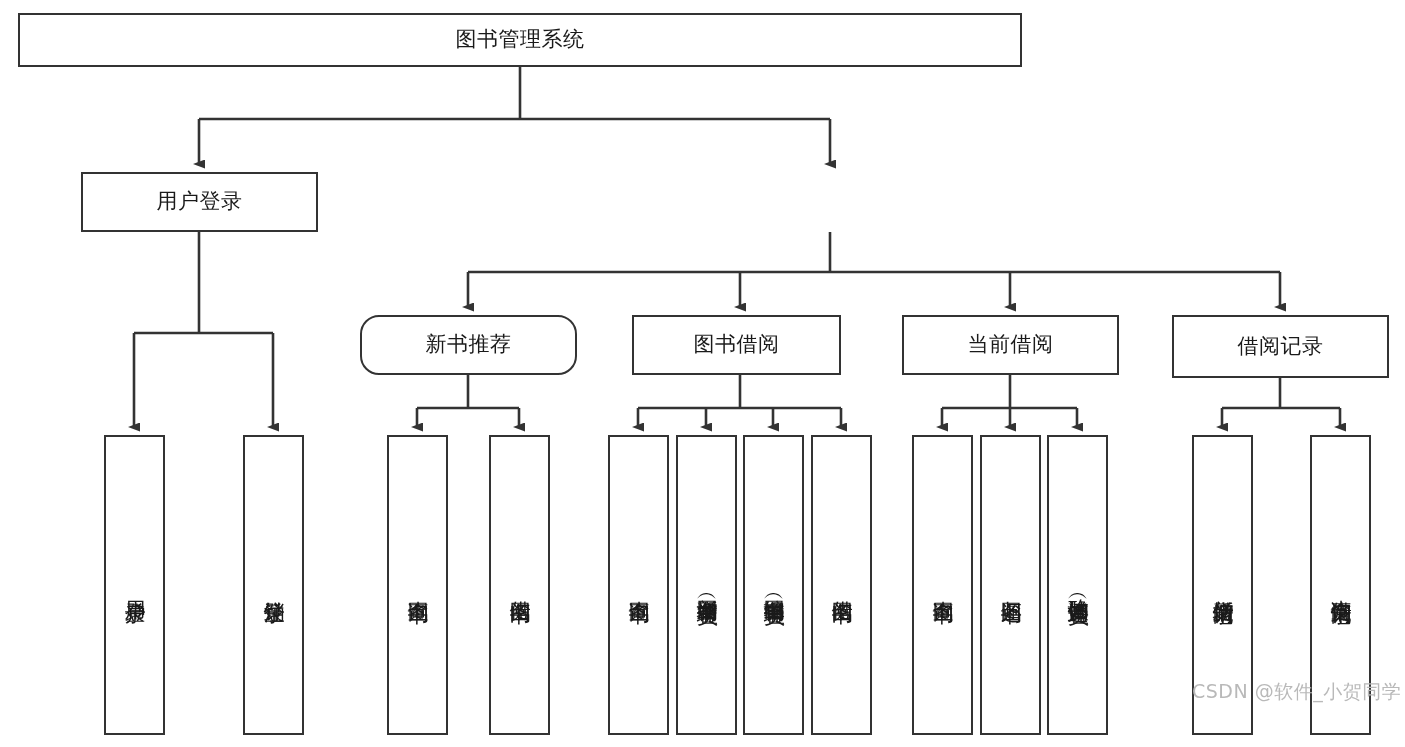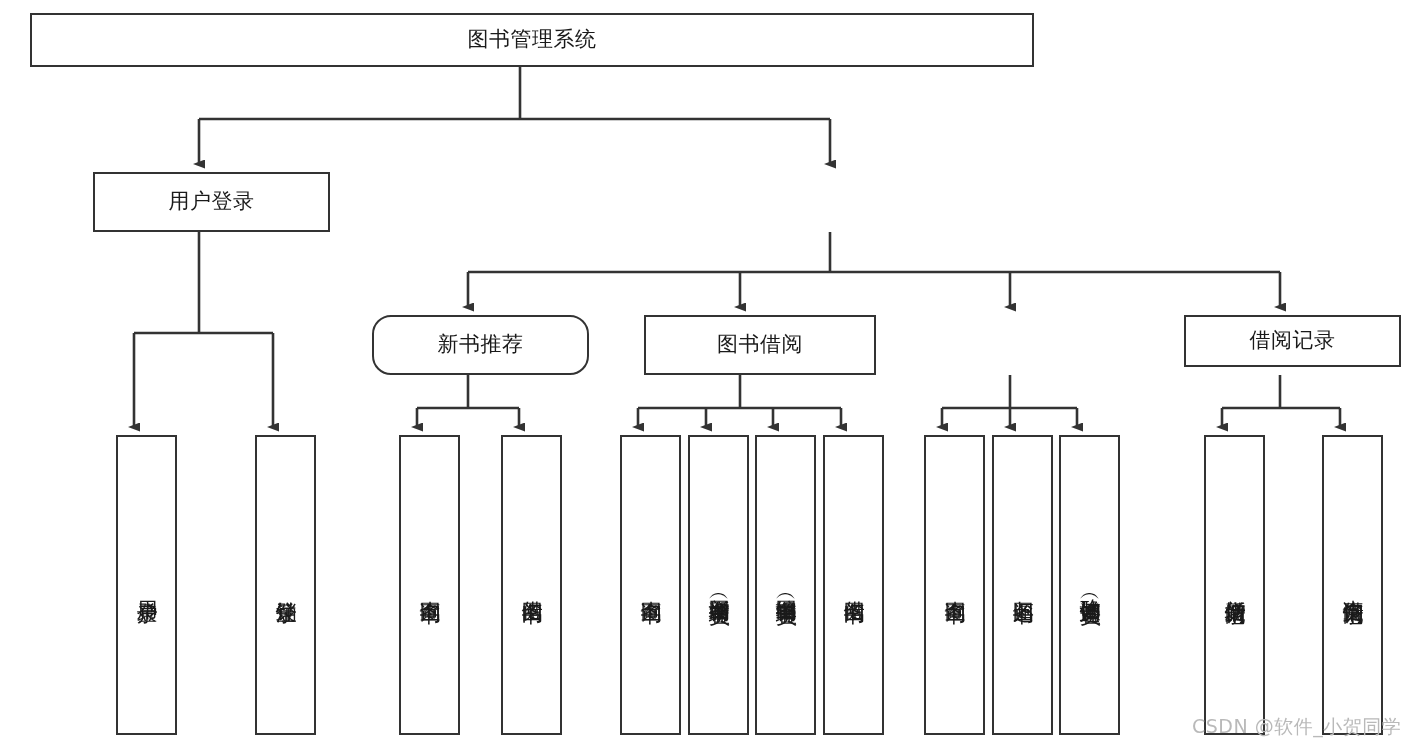--- a/index.html
+++ b/index.html
@@ -28,21 +28,20 @@
   }
   .node {
     position: absolute;
     box-sizing: border-box;
     background: #ffffff;
     border: 2.2px solid #333333;
     display: flex;
     align-items: center;
     justify-content: center;
     color: #1a1a1a;
-    margin-left: 12px;
   }
   .node-h {
     font-size: 21px;
     line-height: 1.1;
     letter-spacing: 0.5px;
     white-space: nowrap;
   }
   .node-root {
     font-size: 21px;
   }
@@ -129,24 +128,27 @@
     <span>图书管理系统</span>
   </div>
 
   <div class="node node-h" style="left:81px; top:172px; width:237px; height:60px;">
     <span>用户登录</span>
   </div>
 
   <div class="node node-h" style="left:360px; top:315px; width:217px; height:60px;border-radius:19px;">
     <span>新书推荐</span>
   </div>
-  <div class="node node-h" style="left:632px; top:315px; width:232px; height:60px;">
+  <div class="node node-h" style="left:632px; top:315px; width:209px; height:60px;">
     <span>图书借阅</span>
   </div>
-  <div class="node node-h" style="left:1172px; top:315px; width:217px; height:52px;">
+  <div class="node node-h" style="left:902px; top:315px; width:217px; height:60px;">
+    <span>当前借阅</span>
+  </div>
+  <div class="node node-h" style="left:1172px; top:315px; width:217px; height:63px;">
     <span>借阅记录</span>
   </div>
 
   <div class="node node-leaf" style="left:104px; top:435px; width:61px; height:300px;">
     <span class="leaf-text">用户登录</span>
   </div>
   <div class="node node-leaf" style="left:243px; top:435px; width:61px; height:300px;">
     <span class="leaf-text">注销登录</span>
   </div>
 
@@ -180,15 +182,15 @@
     <span class="leaf-text">确认归还（管理员）</span>
   </div>
 
   <div class="node node-leaf" style="left:1192px; top:435px; width:61px; height:300px;">
     <span class="leaf-text">新增借阅记录</span>
   </div>
   <div class="node node-leaf" style="left:1310px; top:435px; width:61px; height:300px;">
     <span class="leaf-text">查询借阅记录</span>
   </div>
 
-  <div class="watermark" style="left:1192px; top:714px;">CSDN @软件_小贺同学</div>
+  <div class="watermark" style="left:1192px; top:679px;">CSDN @软件_小贺同学</div>
 
 </div>
 
 </body></html>

